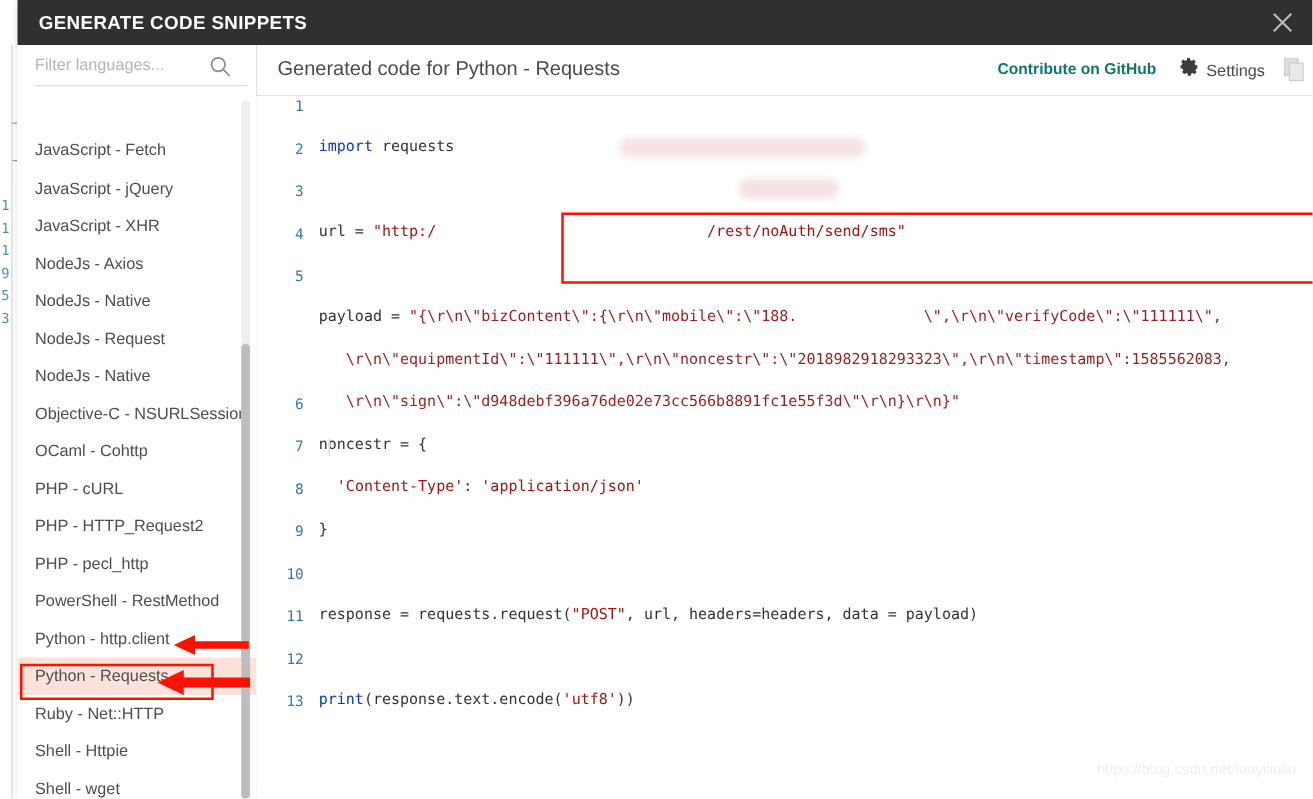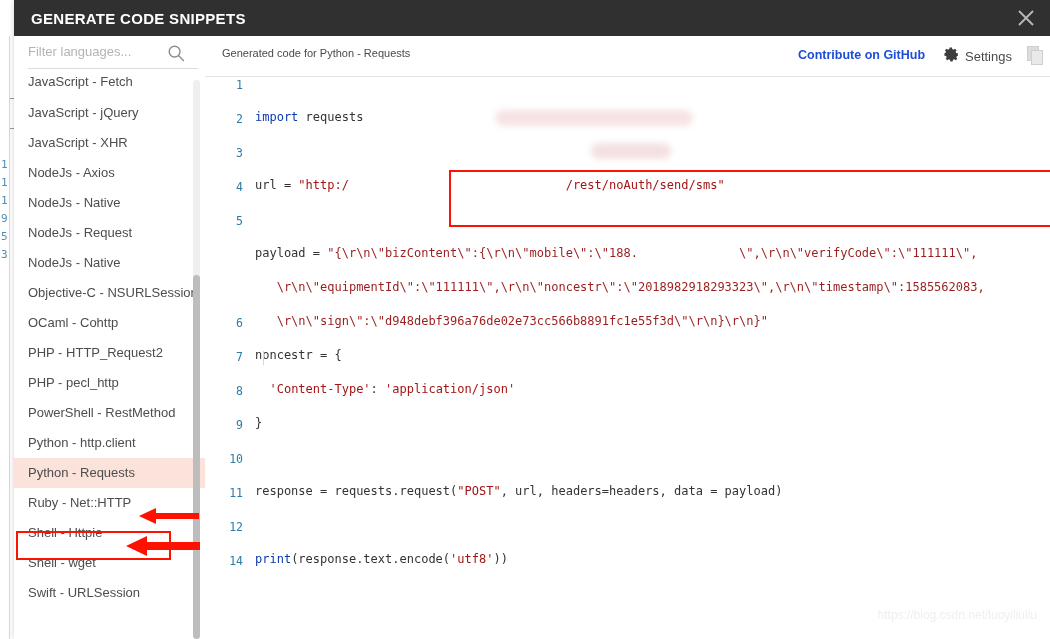--- a/index.html
+++ b/index.html
@@ -143,20 +143,21 @@
     cursor: pointer;
   }
   .lang-item.selected {
     background: #fbe2da;
     color: #4d4d4d;
   }
   .lang-item.clipped-top {
     height: 22px;
     line-height: 12px;
     overflow: hidden;
+    margin-top: 38px;
   }
 
   
   #sb-track {
     position: absolute;
     right: 5px; top: 44px;
     width: 7px; height: 559px;
     background: #efefef;
     border-radius: 4px;
   }
@@ -178,21 +179,21 @@
   }
   #panel-header {
     position: absolute;
     left: 0; top: 0;
     width: 845px; height: 40px;
     border-bottom: 1px solid #e3e3e3;
   }
   #panel-title {
     position: absolute;
     left: 17px; top: 11px;
-    font-size: 11px;
+    font-size: 16px;
     color: #4a4a4a;
   }
   #contribute-link {
     position: absolute;
     left: 593px; top: 12px;
     font-size: 12.5px;
     font-weight: bold;
     color: #e8642b;
     cursor: pointer;
     text-decoration: none;
@@ -348,20 +349,21 @@
       <div id="lang-list">
           <div class="lang-item clipped-top"><span>JavaScript - Fetch</span></div>
           <div class="lang-item"><span>JavaScript - jQuery</span></div>
           <div class="lang-item"><span>JavaScript - XHR</span></div>
           <div class="lang-item"><span>NodeJs - Axios</span></div>
           <div class="lang-item"><span>NodeJs - Native</span></div>
           <div class="lang-item"><span>NodeJs - Request</span></div>
           <div class="lang-item"><span>NodeJs - Native</span></div>
           <div class="lang-item"><span>Objective-C - NSURLSession</span></div>
           <div class="lang-item"><span>OCaml - Cohttp</span></div>
+          <div class="lang-item"><span>PHP - cURL</span></div>
           <div class="lang-item"><span>PHP - HTTP_Request2</span></div>
           <div class="lang-item"><span>PHP - pecl_http</span></div>
           <div class="lang-item"><span>PowerShell - RestMethod</span></div>
           <div class="lang-item"><span>Python - http.client</span></div>
           <div class="lang-item selected"><span>Python - Requests</span></div>
           <div class="lang-item"><span>Ruby - Net::HTTP</span></div>
           <div class="lang-item"><span>Shell - Httpie</span></div>
           <div class="lang-item"><span>Shell - wget</span></div>
           <div class="lang-item"><span>Swift - URLSession</span></div>
         </div>
@@ -381,21 +383,21 @@
           <path d="M0 11 L21 1 L21 7 L74 7 L74 15 L21 15 L21 21 Z" fill="#ff1100"></path>
         </svg>
       </div>
     </div>
 
     <div id="right-panel">
 
       <div id="panel-header">
         <div id="panel-title">Generated code for Python - Requests</div>
 
-        <a id="contribute-link" href="#" style="color: #1d4ed8;">Contribute on GitHub</a>
+        <a id="contribute-link" href="#" style="color: #0f766e;">Contribute on GitHub</a>
 
         <div id="settings-btn">
           <span>
             <svg width="17" height="17" viewBox="0 0 24 24">
               <path fill="#3d3d3d" d="M12 8.2a3.8 3.8 0 1 0 0 7.6 3.8 3.8 0 0 0 0-7.6zm0 6a2.2 2.2 0 1 1 0-4.4 2.2 2.2 0 0 1 0 4.4z"></path>
               <path fill="#3d3d3d" d="M21 13.6v-3.2l-2.4-.4a6.9 6.9 0 0 0-.8-1.9l1.4-2-2.3-2.3-2 1.4a6.9 6.9 0 0 0-1.9-.8L12.6 2h-3.2l-.4 2.4c-.67.18-1.3.45-1.9.8l-2-1.4-2.3 2.3 1.4 2c-.35.6-.62 1.23-.8 1.9L2 10.4v3.2l2.4.4c.18.67.45 1.3.8 1.9l-1.4 2 2.3 2.3 2-1.4c.6.35 1.23.62 1.9.8l.4 2.4h3.2l.4-2.4c.67-.18 1.3-.45 1.9-.8l2 1.4 2.3-2.3-1.4-2c.35-.6.62-1.23.8-1.9l2.4-.4z"></path>
             </svg>
           </span>
           <span id="settings-label">Settings</span>
         </div>
@@ -469,21 +471,21 @@
         <div class="code-row" style="top:204px">
           <span class="ln">11</span>
         </div>
 
         <div class="code-row" style="top:221px">
           <span class="ln">12</span>
           <span class="ct"><span class="kw">print</span>(response.text.encode(<span class="str">'utf8'</span>))</span>
         </div>
 
         <div class="code-row" style="top:238px">
-          <span class="ln">14</span>
+          <span class="ln">13</span>
         </div>
 
         <div class="blur" style="left:290px; top:33px; width:198px; height:16px;"></div>
         <div class="blur b2" style="left:386px; top:66px; width:80px; height:16px;"></div>
       </div>
 
       <div id="red-box" style="border-color: rgb(255, 17, 0);"></div>
     </div>
   </div>
 </div>

